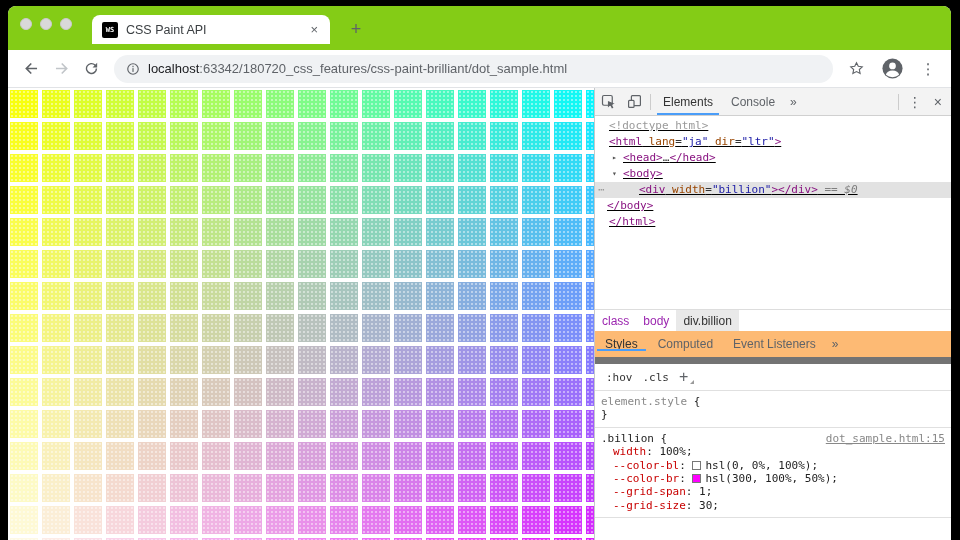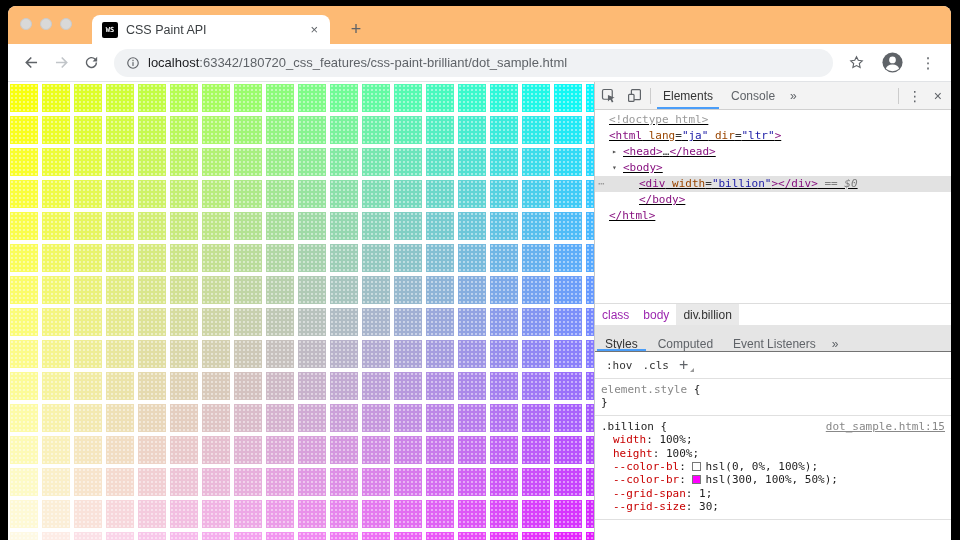--- a/index.html
+++ b/index.html
@@ -2,21 +2,21 @@
 <html><head>
 <meta charset="utf-8">
 <style>
   html,body{margin:0;padding:0;background:#000;}
   #canvas{position:relative;width:960px;height:540px;background:#000;overflow:hidden;
           font-family:"Liberation Sans",sans-serif;-webkit-font-smoothing:antialiased;}
   #window{position:absolute;left:8px;top:6px;width:943px;height:534px;background:#fff;
           border-radius:8px 8px 0 0;overflow:hidden;}
 
   
-  .tabstrip{position:relative;height:38px;background:#fdba74;}
+  .tabstrip{position:relative;height:44px;background:#84cc16;}
   .traffic{position:absolute;top:12px;left:12px;display:flex;gap:8px;}
   .light{width:12px;height:12px;border-radius:50%;background:#d9d9d9;border:1px solid #cbcbcb;box-sizing:border-box;}
   .tab{position:absolute;left:84px;top:9px;width:238px;height:29px;background:#fff;
        border-radius:8px 8px 0 0;display:flex;align-items:center;padding:0 10px;box-sizing:border-box;}
   .favicon{width:16px;height:16px;background:#000;border-radius:2px;color:#fff;
            font-family:"DejaVu Sans Mono",monospace;font-size:7px;font-weight:bold;
            display:flex;align-items:center;justify-content:center;flex:none;}
   .tab-title{margin-left:8px;font-size:12.5px;color:#3c4043;white-space:nowrap;overflow:hidden;flex:1;}
   .tab-close{color:#5f6368;font-size:13px;padding:0 2px;flex:none;}
   .newtab{position:absolute;left:334px;top:10px;width:28px;height:28px;color:#5f6368;
@@ -60,22 +60,22 @@
   .gutter{position:absolute;left:3px;color:#999;}
   .twisty{position:absolute;font-size:8px;color:#555;top:0;}
   .tk-g{color:#9a9a9a;} .tk-t{color:#881280;} .tk-a{color:#994500;}
   .tk-v{color:#1a1aa6;} .tk-p{color:#333;} .tk-m{color:#7f7f7f;font-style:italic;}
 
   .dt-crumbs{height:21px;flex:none;border-top:1px solid #ddd;display:flex;align-items:stretch;
              font-family:"Liberation Sans",sans-serif;font-size:12px;background:#fff;}
   .crumb{display:flex;align-items:center;padding:0 7px;color:#9c27b0;}
   .crumb.sel{background:#e9e9e9;color:#333;}
 
-  .dt-stabs{height:26px;flex:none;background:#e5e5e5;border-bottom:1px solid #737373;display:flex;
-            align-items:flex-end;font-family:"Liberation Sans",sans-serif;font-size:12px;}
+  .dt-stabs{height:26px;flex:none;background:#fdba74;border-bottom:7px solid #737373;display:flex;
+            align-items:center;font-family:"Liberation Sans",sans-serif;font-size:12px;}
   .s-tab{position:relative;padding:0 10px;display:flex;align-items:center;color:#5f6368;flex:none;}
   .s-tab.sel{color:#333;}
   .s-tab.sel::after{content:'';position:absolute;left:2px;right:2px;bottom:0;height:2px;background:#4a9df8;}
 
   .dt-filter{height:26px;flex:none;border-bottom:1px solid #e0e0e0;display:flex;align-items:center;
              padding:0 6px;background:#fff;}
   .filter-input{flex:1;border:none;outline:none;font-family:"Liberation Sans",sans-serif;
                 font-size:12px;color:#333;background:transparent;min-width:0;}
   .filter-input::placeholder{color:#999;}
   .pseudo-btn{font-size:11px;color:#333;padding:0 5px;flex:none;}
@@ -476,21 +476,21 @@
           <div class="dt-more" style="font-size:14px">⋮</div>
           <div class="dt-more" style="font-size:14px;padding-right:9px">×</div>
         </div>
 
         <div class="dt-tree">
             <div class="tree-row"><span style="padding-left: 14px;"><span class="tk-g">&lt;!doctype html&gt;</span></span></div>
             <div class="tree-row"><span style="padding-left: 14px;"><span class="tk-t">&lt;html</span><span class="tk-a"> lang</span><span class="tk-p">=</span><span class="tk-v">"ja"</span><span class="tk-a"> dir</span><span class="tk-p">=</span><span class="tk-v">"ltr"</span><span class="tk-t">&gt;</span></span></div>
             <div class="tree-row"><span class="twisty" style="left: 17px;">▸</span><span style="padding-left: 28px;"><span class="tk-t">&lt;head&gt;</span><span class="tk-p">…</span><span class="tk-t">&lt;/head&gt;</span></span></div>
             <div class="tree-row"><span class="twisty" style="left: 17px;">▾</span><span style="padding-left: 28px;"><span class="tk-t">&lt;body&gt;</span></span></div>
             <div class="tree-row sel"><span class="gutter">⋯</span><span style="padding-left: 44px;"><span class="tk-t">&lt;div</span><span class="tk-a"> width</span><span class="tk-p">=</span><span class="tk-v">"billion"</span><span class="tk-t">&gt;&lt;/div&gt;</span><span class="tk-m"> == $0</span></span></div>
-            <div class="tree-row"><span style="padding-left: 37px; margin-left: 7px;"><span class="tk-t">&lt;/body&gt;</span></span></div>
+            <div class="tree-row"><span style="padding-left: 12px;"><span class="tk-t">&lt;/body&gt;</span></span></div>
             <div class="tree-row"><span style="padding-left: 14px;"><span class="tk-t">&lt;/html&gt;</span></span></div>
           </div>
 
         <div class="dt-crumbs">
           <span class="crumb">class</span>
           <span class="crumb">body</span>
           <span class="crumb sel">div.billion</span>
         </div>
 
         <div class="dt-stabs">
@@ -507,21 +507,20 @@
         </div>
 
         <div class="dt-rules">
             <div class="rule">
               <div class="rule-head"><span class="selector muted">element.style</span> {</div>
               <div class="rule-close">}</div>
             </div>
             <div class="rule">
               <div class="rule-head"><span class="src-link">dot_sample.html:15</span><span class="selector">.billion</span> {</div>
               <div class="prop"><span class="prop-name">width</span>: <span class="prop-value">100%</span>;</div>
-              <div class="prop"><span class="prop-name">height</span>: <span class="prop-value">100%</span>;</div>
               <div class="prop"><span class="prop-name">--color-bl</span>: <span class="swatch" style="background-color: rgb(255, 255, 255);"></span><span class="prop-value">hsl(0, 0%, 100%)</span>;</div>
               <div class="prop"><span class="prop-name">--color-br</span>: <span class="swatch" style="background-color: rgb(255, 0, 255);"></span><span class="prop-value">hsl(300, 100%, 50%)</span>;</div>
               <div class="prop"><span class="prop-name">--grid-span</span>: <span class="prop-value">1</span>;</div>
               <div class="prop"><span class="prop-name">--grid-size</span>: <span class="prop-value">30</span>;</div>
             </div>
           </div>
 
       </div>
     </div>
   </div>

